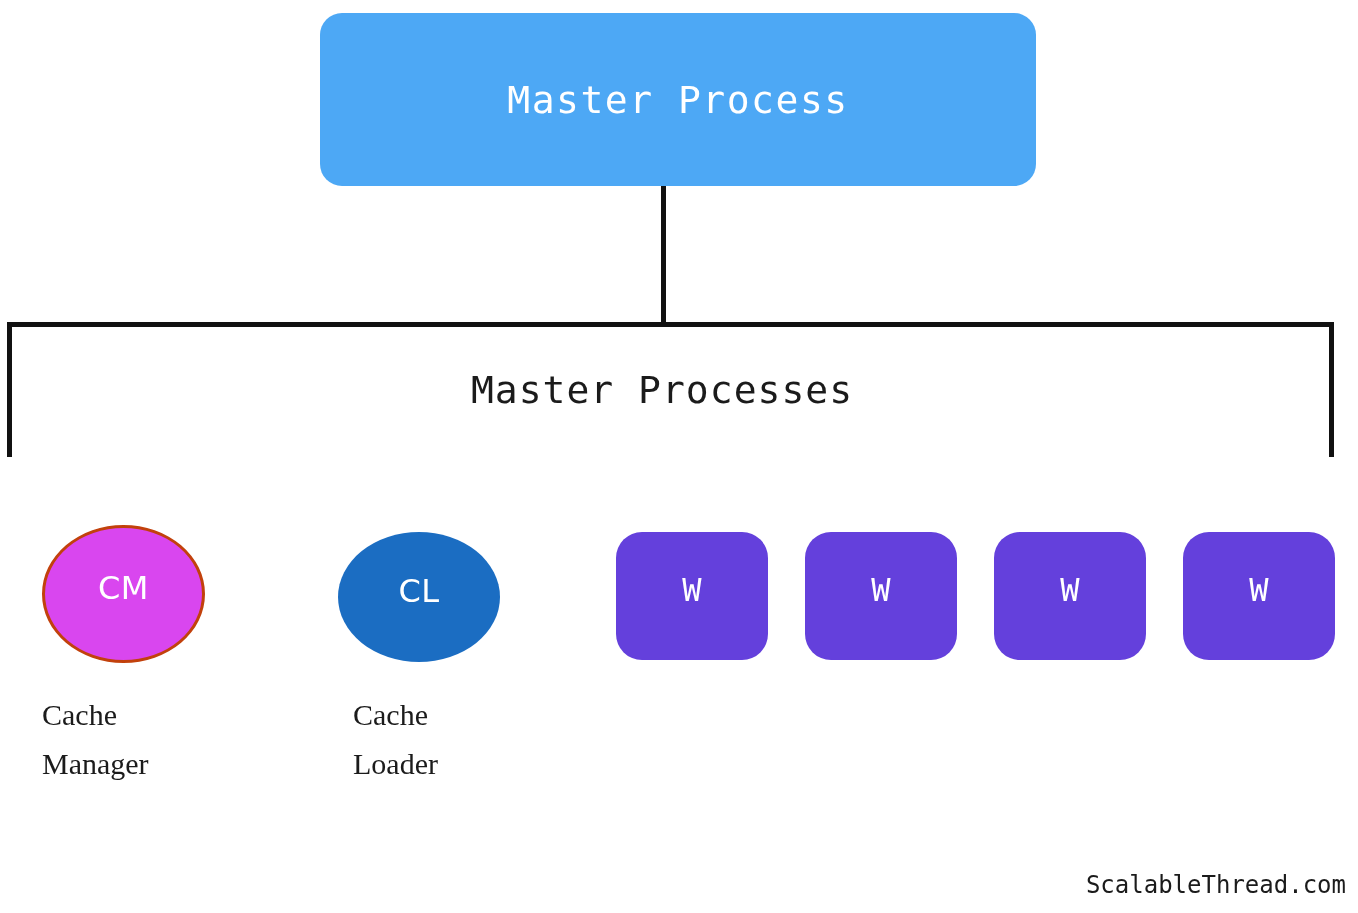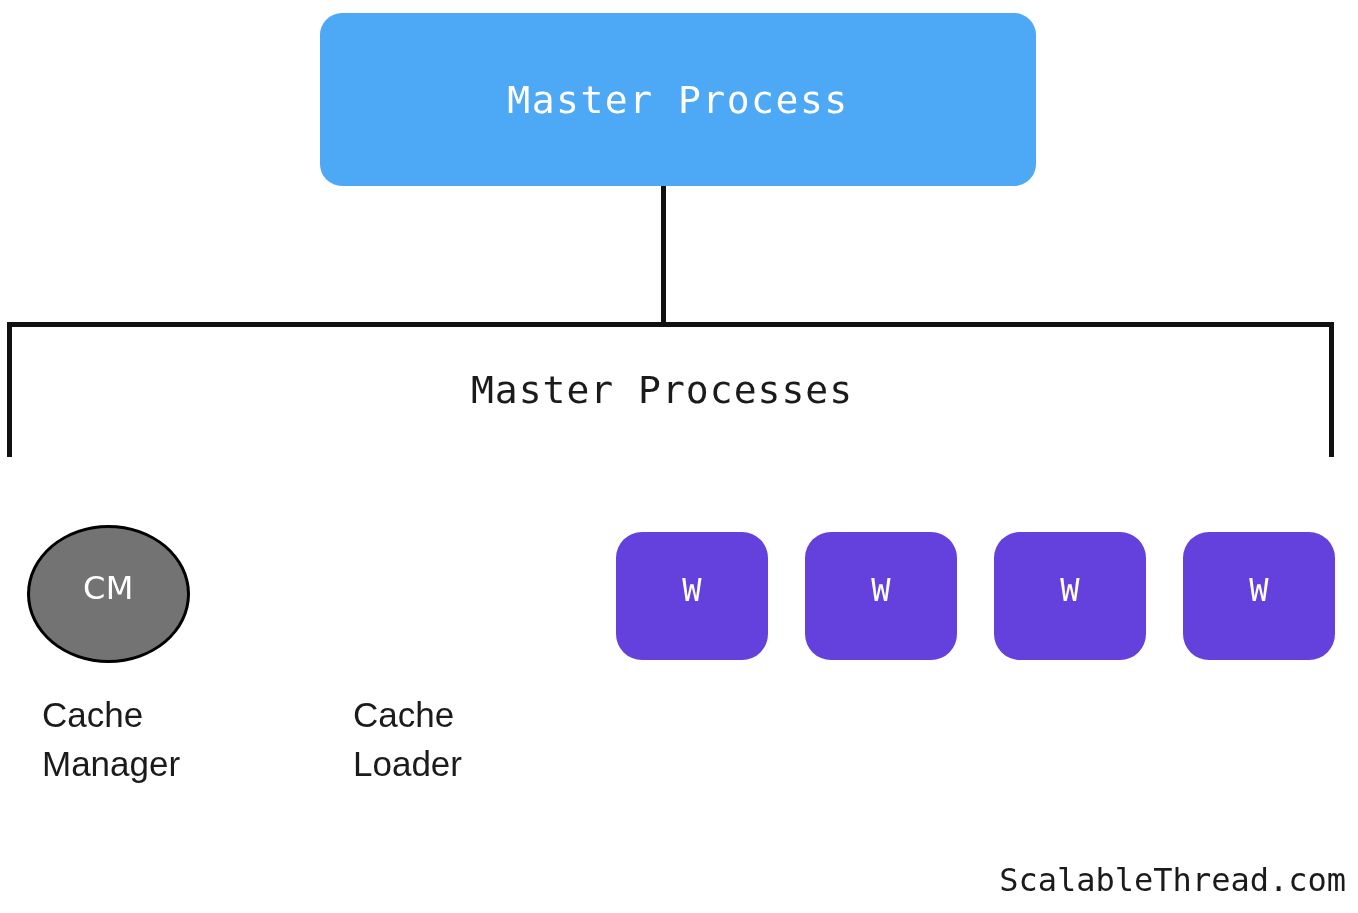--- a/index.html
+++ b/index.html
@@ -102,41 +102,41 @@
   .circle-node .circle-text {
     color: #ffffff;
     font-family: "DejaVu Sans", sans-serif;
     font-size: 32px;
     font-weight: 400;
     letter-spacing: 0.5px;
     position: relative;
     top: -6px;
   }
   #node-cm {
-    left: 27px;
+    left: 42px;
     top: 525px;
     width: 163px;
     height: 138px;
-    background: #737373;
-    border: 3px solid #000000;
+    background: #d946ef;
+    border: 3px solid #c2410c;
     box-sizing: border-box;
   }
   #node-cl {
     left: 338px;
     top: 532px;
     width: 162px;
     height: 130px;
     background: #1b6dc2;
   }
 
   
   .node-caption {
     position: absolute;
-    font-family: Liberation Sans, sans-serif;
-    font-size: 35px;
+    font-family: Liberation Serif, serif;
+    font-size: 30px;
     line-height: 49px;
     color: #1b1b1b;
     white-space: pre;
     letter-spacing: 0px;
   }
   #caption-cm { left: 42px; top: 690px; }
   #caption-cl { left: 353px; top: 690px; }
 
   
   .worker-row {
@@ -179,21 +179,21 @@
     letter-spacing: 1px;
     white-space: nowrap;
   }
 
   
   .watermark {
     position: absolute;
     right: 12px;
     bottom: 14px;
     font-family: "DejaVu Sans Mono", monospace;
-    font-size: 32px;
+    font-size: 24px;
     color: #1b1b1b;
     letter-spacing: 0px;
     white-space: nowrap;
   }
 </style>
 </head>
 <body>
 
 <div id="canvas">
 
@@ -208,20 +208,23 @@
   <div class="bracket-arm-right"></div>
 
   <div class="child-caption">Master Processes</div>
 
   <div class="circle-node" id="node-cm">
     <span class="circle-text">CM</span>
   </div>
   <div class="node-caption" id="caption-cm">Cache
 Manager</div>
 
+  <div class="circle-node" id="node-cl">
+    <span class="circle-text">CL</span>
+  </div>
   <div class="node-caption" id="caption-cl">Cache
 Loader</div>
 
   <div class="worker-row">
     <div class="worker-box">
       <span class="worker-text">W</span>
     </div>
     <div class="worker-box">
       <span class="worker-text">W</span>
     </div>

